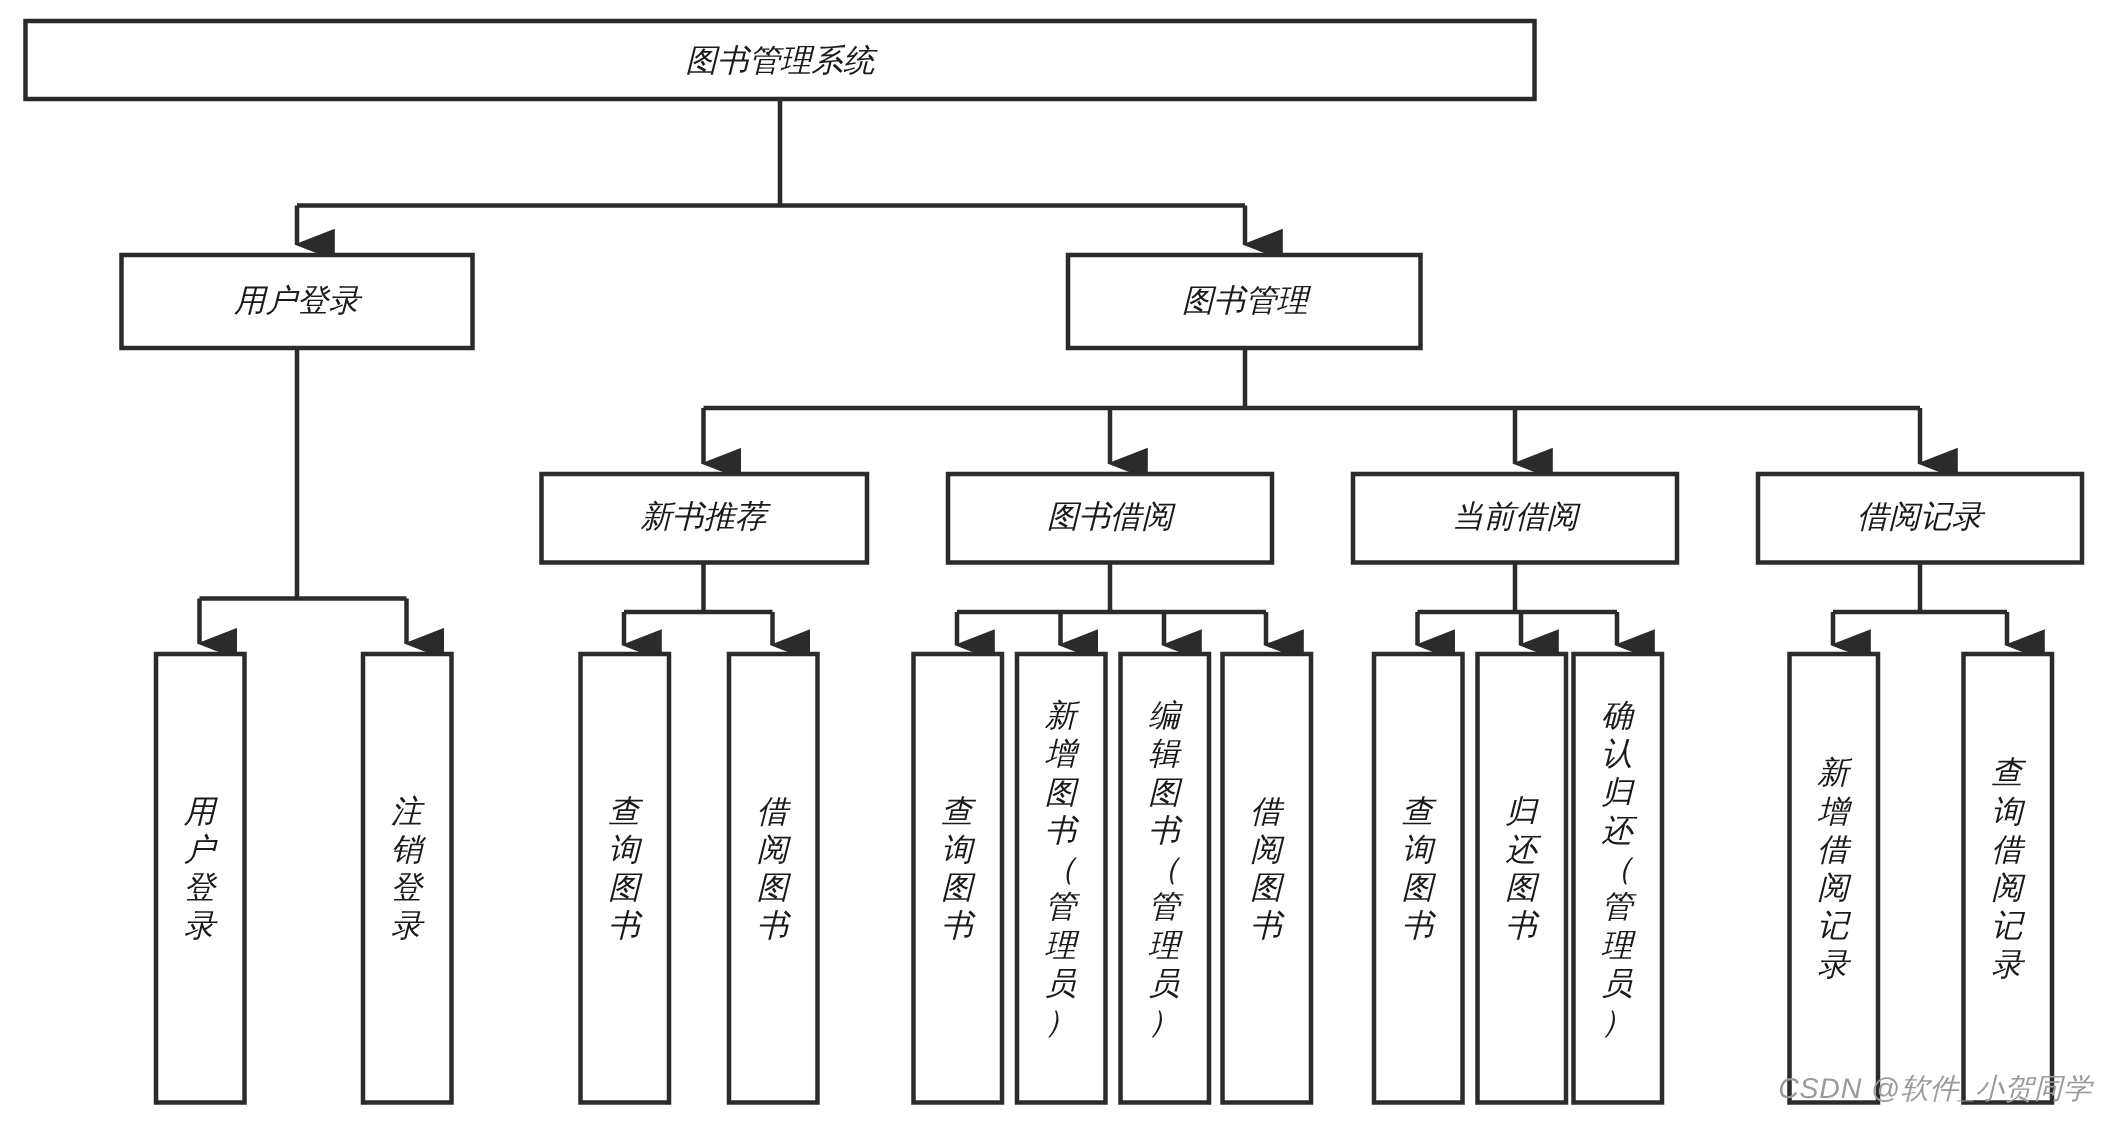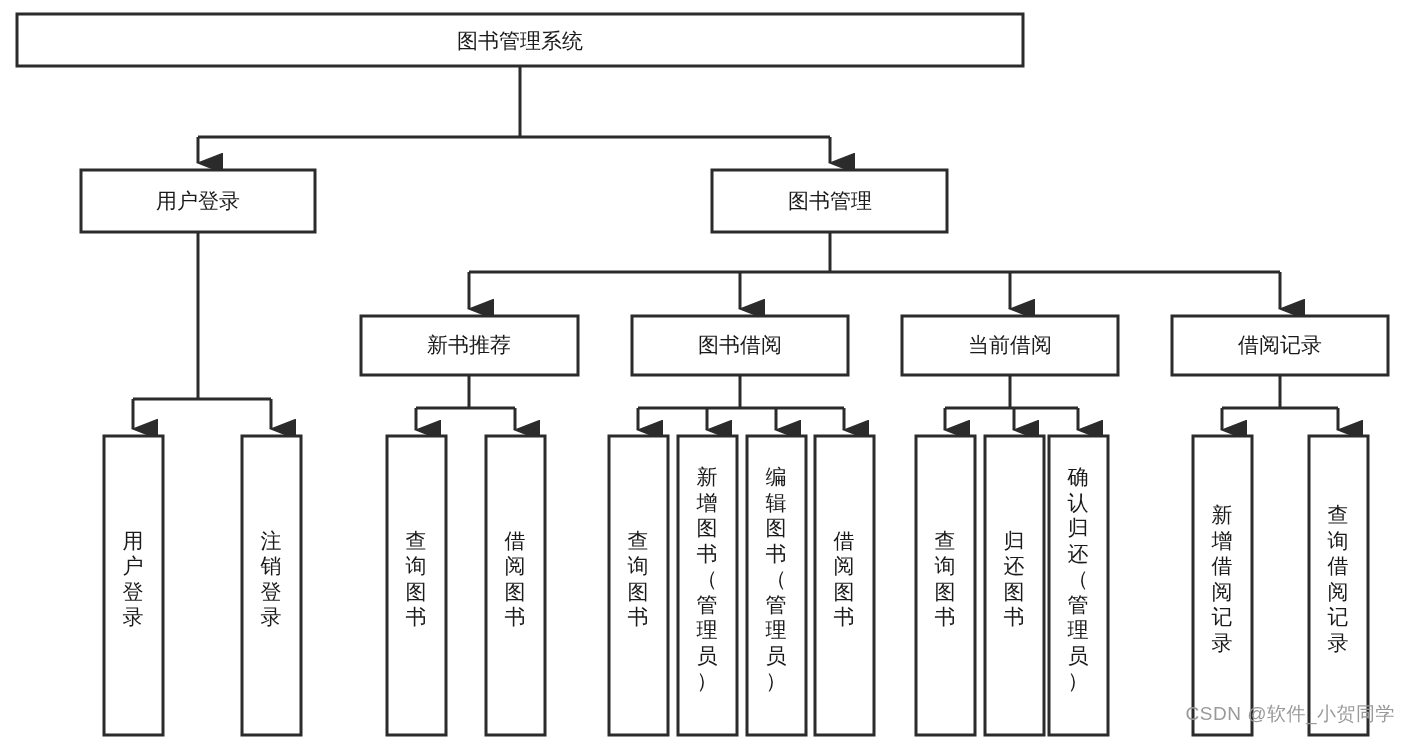--- a/index.html
+++ b/index.html
@@ -11,20 +11,21 @@
     width: 1405px;
     height: 747px;
     font-family: "Liberation Sans", "DejaVu Sans", sans-serif;
     overflow: hidden;
     position: relative;
   }
   #diagram-root {
     position: relative;
     width: 1405px;
     height: 747px;
+    font-style: italic;
   }
   svg.diagram-canvas {
     position: absolute;
     top: 0;
     left: 0;
     width: 1405px;
     height: 747px;
   }
   .node-box {
     fill: #ffffff;
@@ -45,21 +46,21 @@
   }
   .node-label-vertical {
     font-family: "Liberation Sans", "DejaVu Sans", sans-serif;
     fill: #1a1a1a;
     font-size: 21px;
     text-anchor: middle;
   }
   .watermark-text {
     position: absolute;
     right: 10px;
-    bottom: 20px;
+    bottom: 8px;
     font-family: "Liberation Sans", "DejaVu Sans", sans-serif;
     font-size: 19px;
     color: #9a9a9a;
     white-space: nowrap;
     letter-spacing: 0.5px;
     text-align: right;
   }
 </style>
 </head>
 <body>

